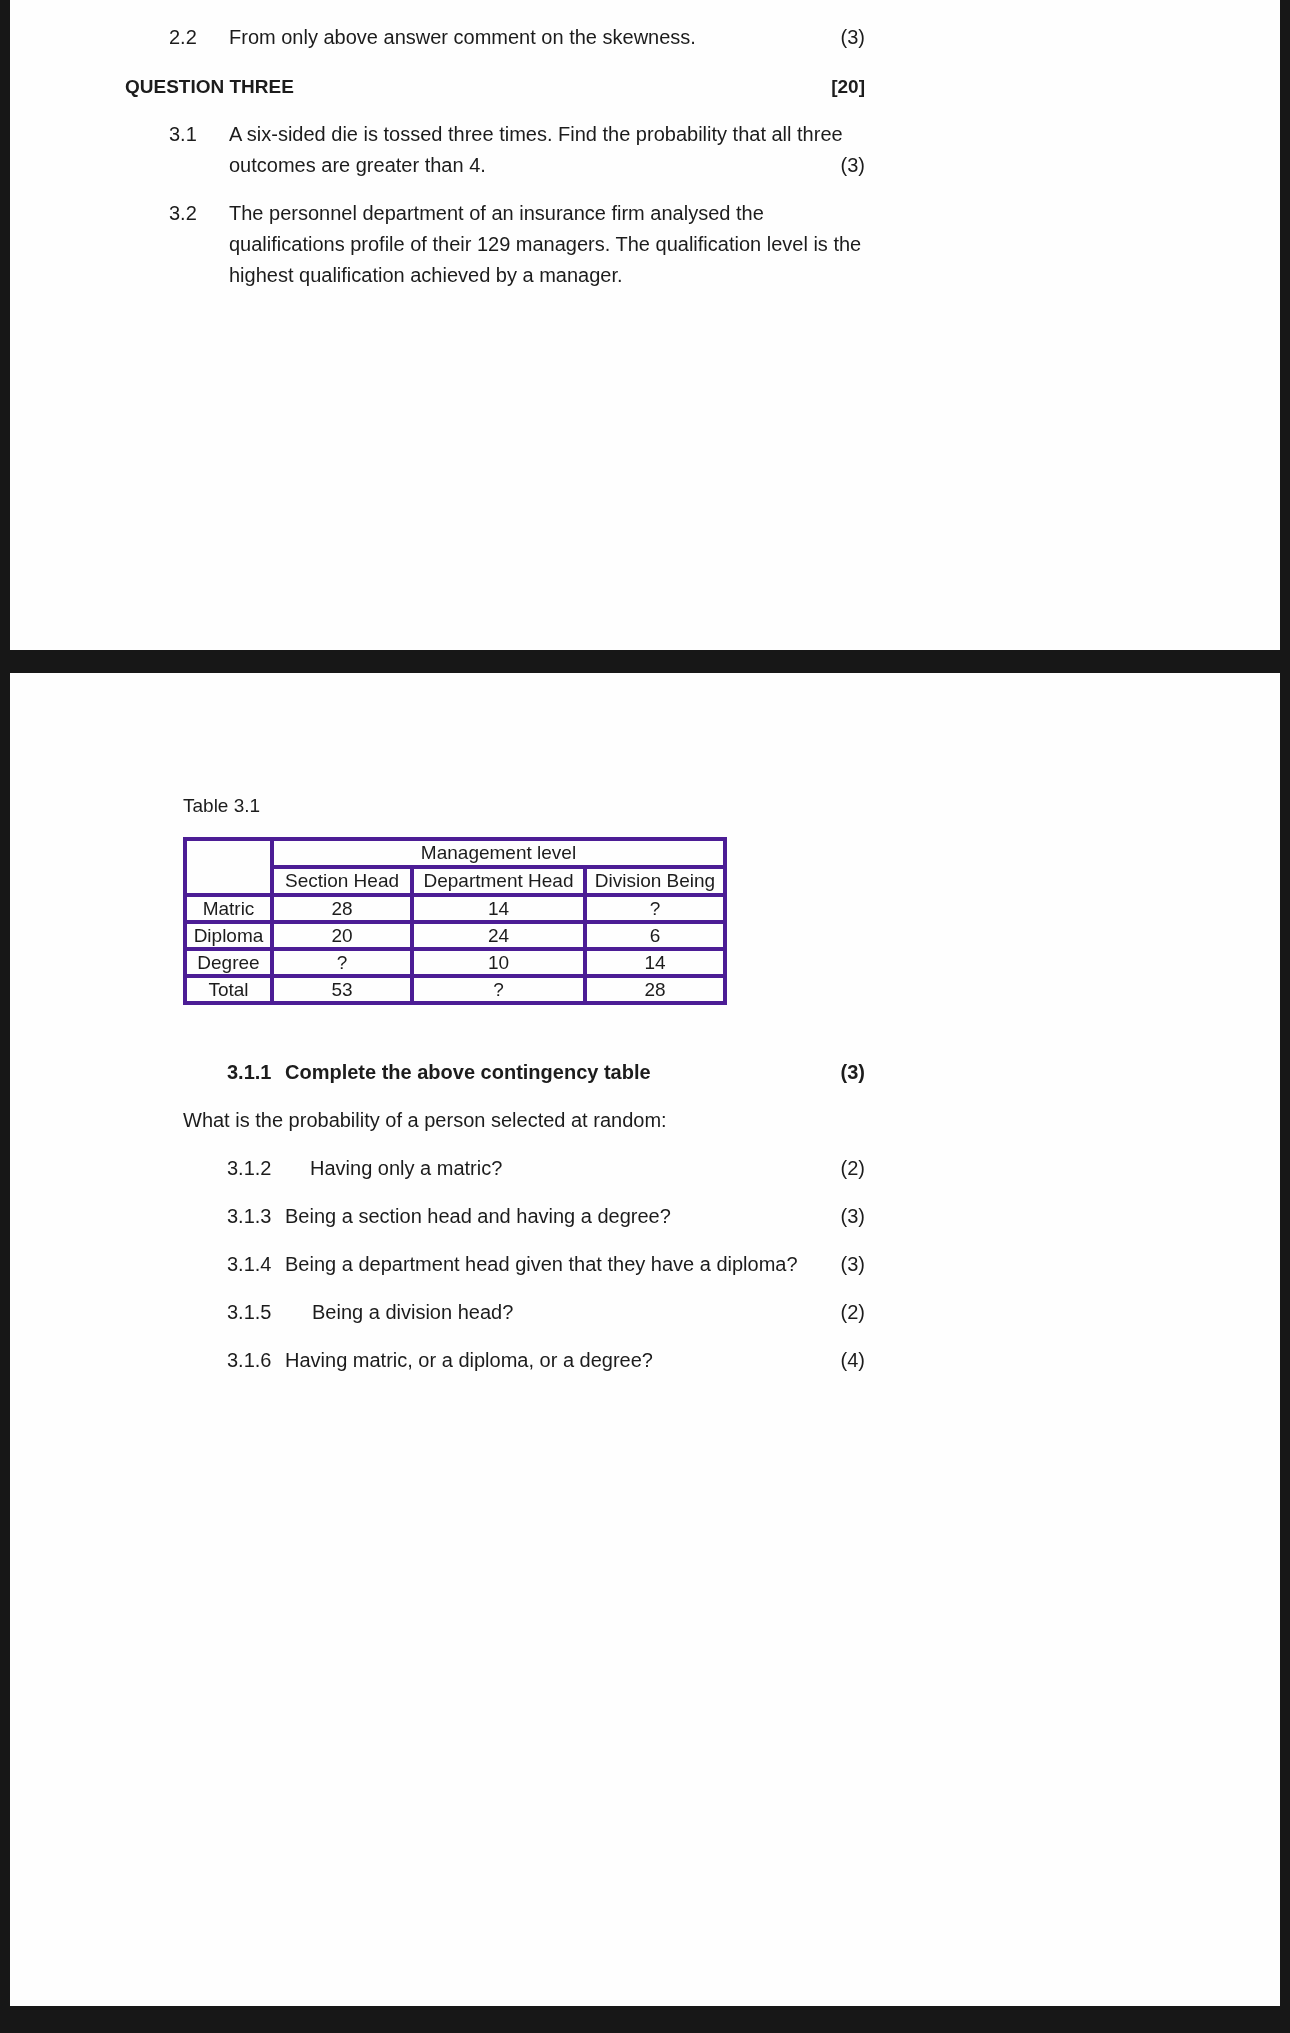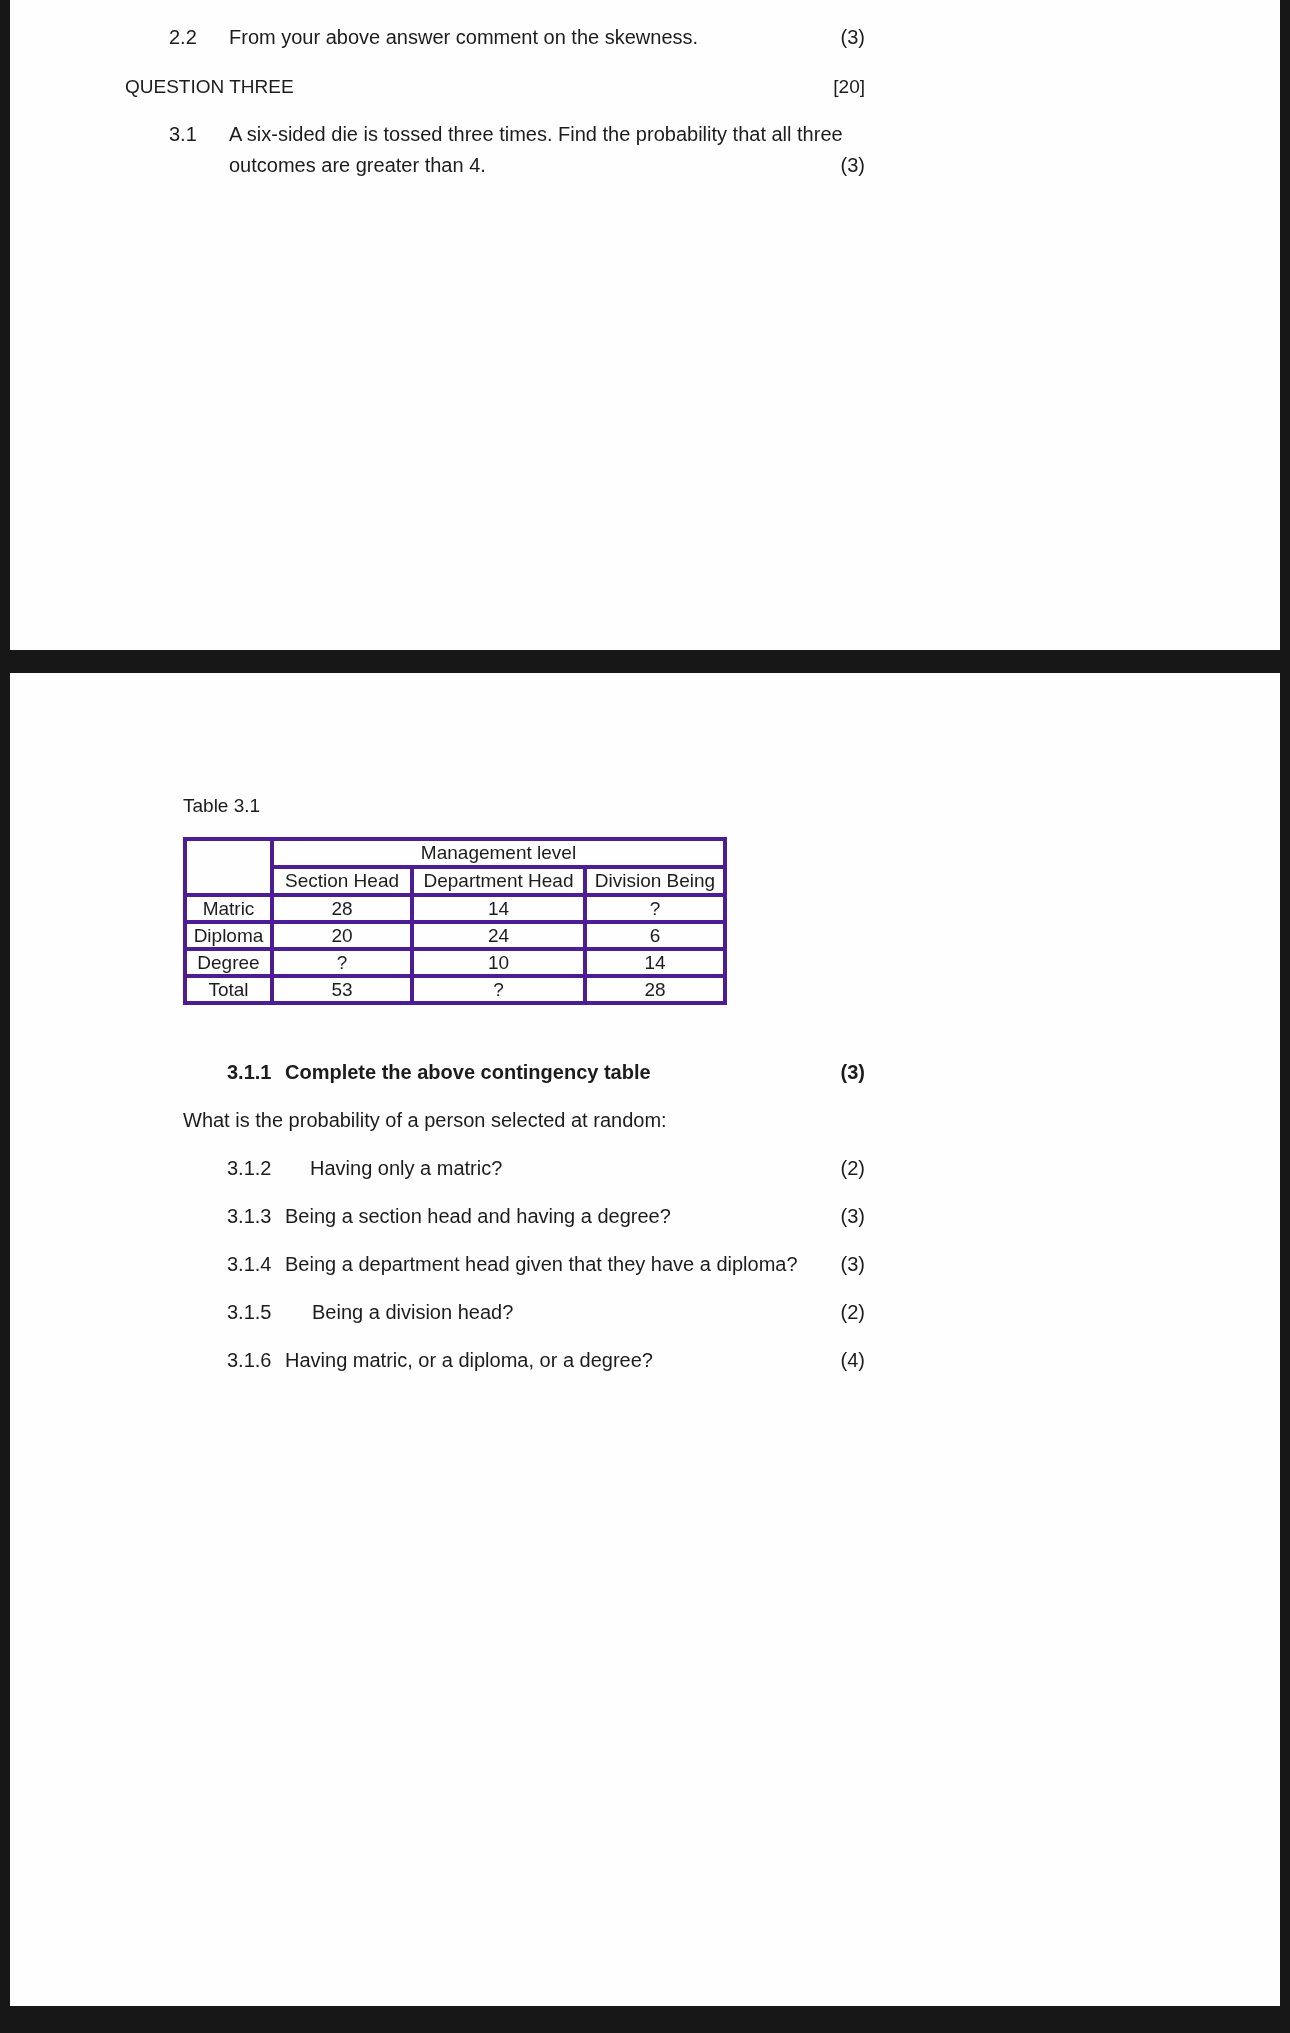--- a/index.html
+++ b/index.html
@@ -53,21 +53,21 @@
     right: 0;
     top: 0;
   }
   .q-marks.last-line {
     top: auto;
     bottom: 0;
   }
   .q-head {
     display: flex;
     justify-content: space-between;
-    font-weight: normal;
+    font-weight: bold;
     font-size: 19px;
     line-height: 31px;
     margin-top: 18px;
     gap: 16px;
   }
   .plain-line {
     font-size: 20px;
     line-height: 31px;
     margin-top: 17px;
   }
@@ -104,35 +104,39 @@
   }
 </style>
 </head>
 <body>
 
 <div class="page" id="page-1">
   <div class="content-1">
 
     <div class="q-row first">
       <div class="q-num">2.2</div>
-      <div class="q-text">From your above answer comment on the skewness.</div>
+      <div class="q-text">From only above answer comment on the skewness.</div>
       <div class="q-marks">(3)</div>
     </div>
 
     <div class="q-head">
       <span>QUESTION THREE</span>
       <span>[20]</span>
     </div>
 
     <div class="q-row">
       <div class="q-num">3.1</div>
       <div class="q-text">A six-sided die is tossed three times. Find the probability that all three outcomes  are greater than 4.</div>
       <div class="q-marks last-line">(3)</div>
     </div>
 
+    <div class="q-row">
+      <div class="q-num">3.2</div>
+      <div class="q-text">The personnel department of an insurance firm analysed the qualifications profile of their 129 managers. The qualification level is the highest  qualification achieved by a manager.</div>
+    </div>
 
   </div>
 </div>
 
 <div class="page" id="page-2">
   <div class="content-2">
 
     <div class="table-caption">Table 3.1</div>
 
     <table class="contingency">

